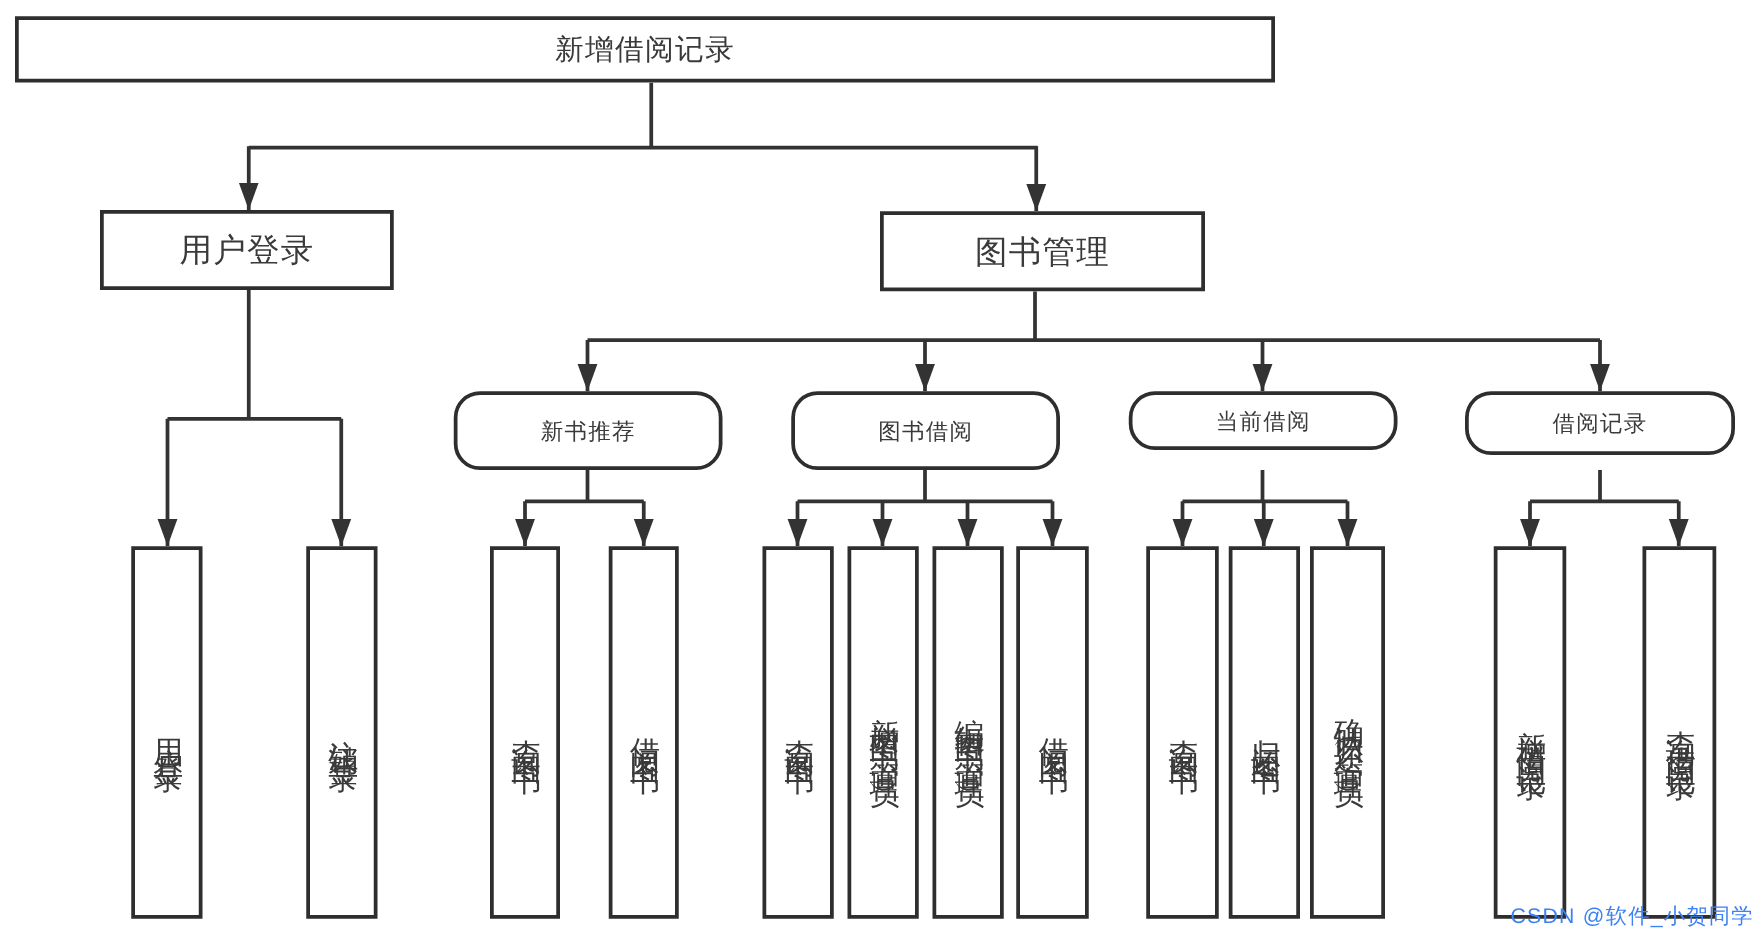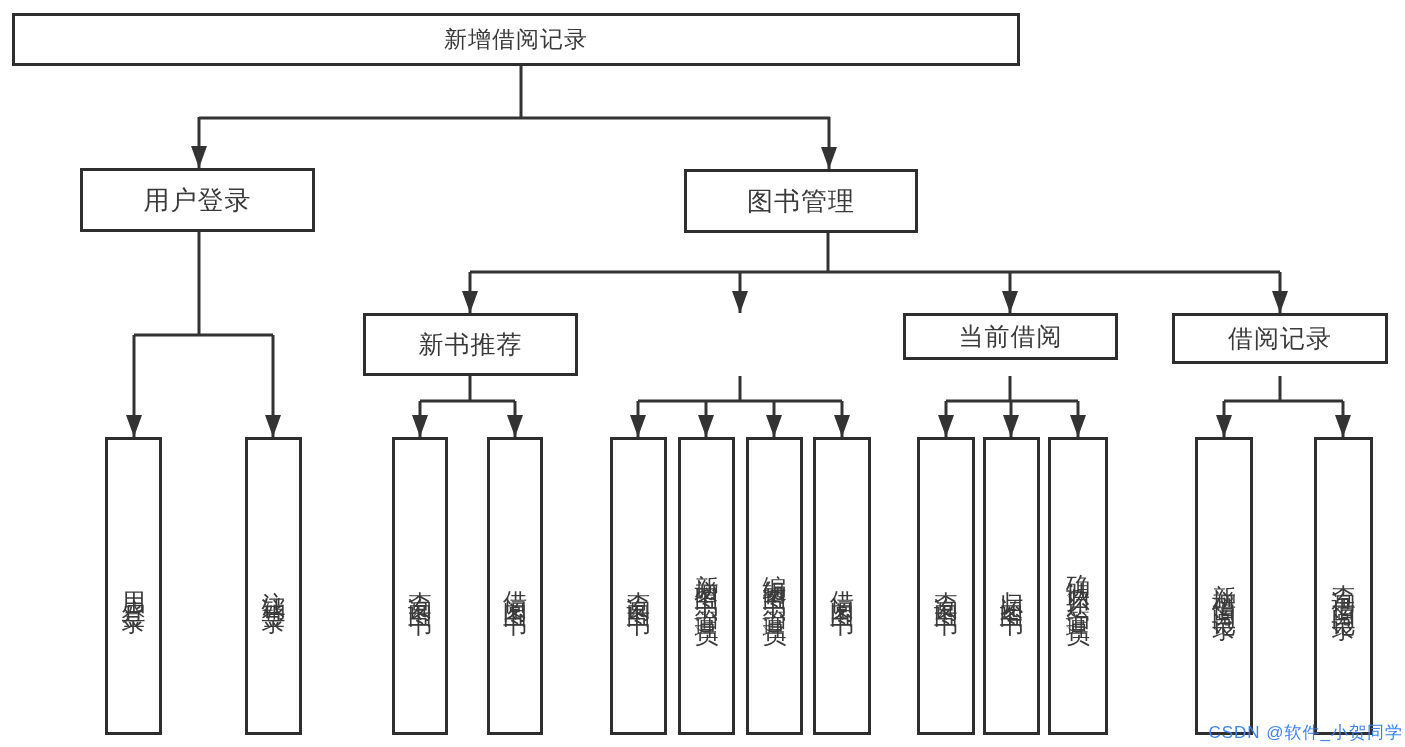--- a/index.html
+++ b/index.html
@@ -7,21 +7,21 @@
     position:relative;width:1405px;height:747px;background:#ffffff;overflow:hidden;
     font-family:"Liberation Sans","DejaVu Sans",sans-serif;color:#3a3a3a;
   }
   svg.connectors{position:absolute;left:0;top:0;width:1405px;height:747px;}
   .node{
     position:absolute;box-sizing:border-box;border:3px solid #2e2e2e;background:#ffffff;
     display:flex;align-items:center;justify-content:center;text-align:center;
   }
   .root{font-size:23px;letter-spacing:1px;}
   .lvl2{font-size:26px;letter-spacing:1px;}
-  .lvl3{font-size:25px;letter-spacing:1px;}
+  .lvl3{font-size:18px;letter-spacing:1px;border-radius:21px;}
   .leaf{top:437px;height:298px;font-size:24px;}
   .vtext{writing-mode:vertical-rl;text-orientation:mixed;letter-spacing:7px;line-height:1;}
   .watermark{
     position:absolute;right:2px;bottom:3px;font-size:17px;color:#3b82f6;
     letter-spacing:1px;white-space:nowrap;
   }
 </style>
 </head>
 <body>
 
@@ -77,26 +77,29 @@
     </g>
   </svg>
 
   <div class="node root" style="left:12px;top:13px;width:1008px;height:53px">
     <span>新增借阅记录</span>
   </div>
 
   <div class="node lvl2" style="left:80px;top:168px;width:235px;height:64px">
     <span>用户登录</span>
   </div>
-  <div class="node lvl2" style="left:684px;top:169px;width:234px;height:64px">
+  <div class="node lvl2" style="left:704px;top:169px;width:260px;height:64px">
     <span>图书管理</span>
   </div>
 
   <div class="node lvl3" style="left:363px;top:313px;width:215px;height:63px">
     <span>新书推荐</span>
+  </div>
+  <div class="node lvl3" style="left:633px;top:313px;width:215px;height:63px">
+    <span>图书借阅</span>
   </div>
   <div class="node lvl3" style="left:903px;top:313px;width:215px;height:47px">
     <span>当前借阅</span>
   </div>
   <div class="node lvl3" style="left:1172px;top:313px;width:216px;height:51px">
     <span>借阅记录</span>
   </div>
 
   <div class="node leaf" style="left:105px;width:57px">
     <span class="vtext">用户登录</span>

